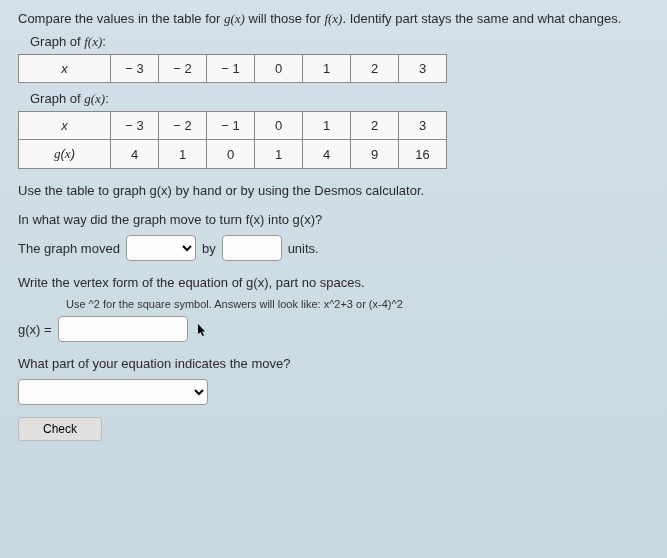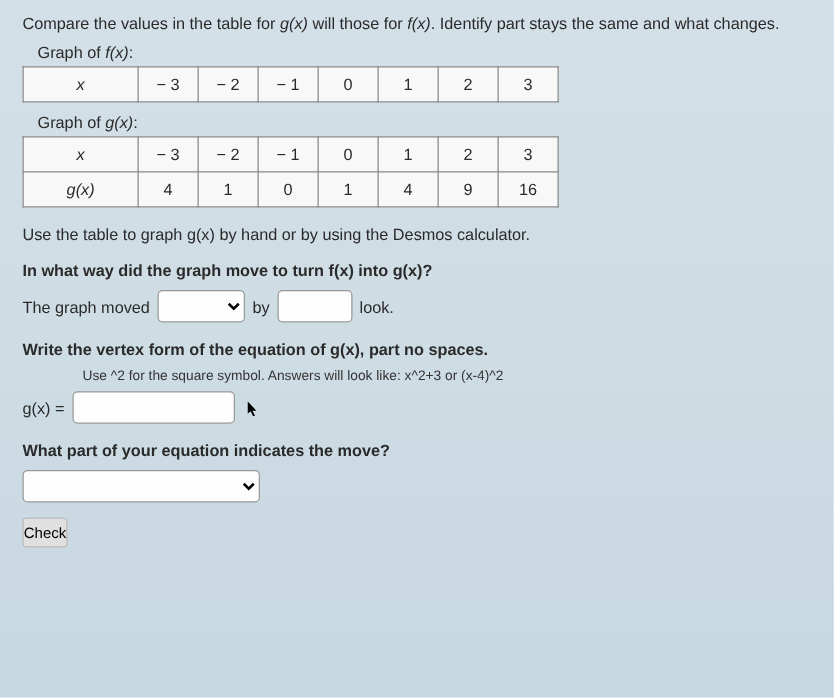--- a/index.html
+++ b/index.html
@@ -23,45 +23,45 @@
 td, th {
   border: 1px solid #888;
   padding: 6px 4px;
   text-align: center;
   min-width: 48px;
   font-weight: normal;
   font-size: 13px;
 }
 td.row-header { min-width: 92px; font-style: italic; }
 .prompt { margin: 14px 0 8px 0; }
-.bold { font-weight: bold; }
+.bold { font-weight: normal; }
 .hint { font-size: 11px; color: #333; margin-top: 2px; margin-left: 48px; }
 .inline-row { display: flex; align-items: center; gap: 6px; margin-top: 6px; }
 select, input[type="text"] {
   border: 1px solid #999;
   border-radius: 4px;
   background: #fdfdfd;
   padding: 4px 6px;
   font-size: 12px;
   height: 26px;
 }
 .sel-small { width: 70px; }
 .inp-small { width: 60px; }
 .inp-med { width: 130px; }
 .inp-wide { width: 190px; }
 .check-btn {
   background: #e0e0e0;
   border: 1px solid #bbb;
   border-radius: 3px;
-  padding: 4px 0;
+  padding: 4px 24px;
   font-size: 12px;
   margin-top: 12px;
   cursor: pointer;
 }
-.math-i { font-style: italic; }
+.math-i { font-style: italic; font-family: Liberation Serif, serif; }
 .cursor {
   display: inline-block;
   width: 10px; height: 14px;
   position: relative;
   top: 2px; left: 4px;
 }
 .cursor svg { width: 10px; height: 14px; }
 </style>
 </head>
 <body>
@@ -121,21 +121,21 @@
   </table>
 
 <div class="prompt">Use the table to graph g(x) by hand or by using the Desmos calculator.</div>
 
 <div class="prompt bold">In what way did the graph move to turn f(x) into g(x)?</div>
 <div class="inline-row">
   <span>The graph moved</span>
   <select class="sel-small" value=""></select>
   <span>by</span>
   <input type="text" class="inp-small" value="" style="">
-  <span>look.</span>
+  <span>units.</span>
 </div>
 
 <div class="prompt bold">Write the vertex form of the equation of g(x), part no spaces.</div>
 <div class="hint">Use ^2 for the square symbol. Answers will look like: x^2+3 or (x-4)^2</div>
 <div class="inline-row">
   <span>g(x) =</span>
   <input type="text" class="inp-med" value="" style="">
   <span class="cursor"><svg viewBox="0 0 10 14">
         <path d="M0 0 L0 10 L2.5 8 L4.5 12 L6 11.5 L4 7.5 L7 7.5 Z" fill="#000"></path>
       </svg></span>

